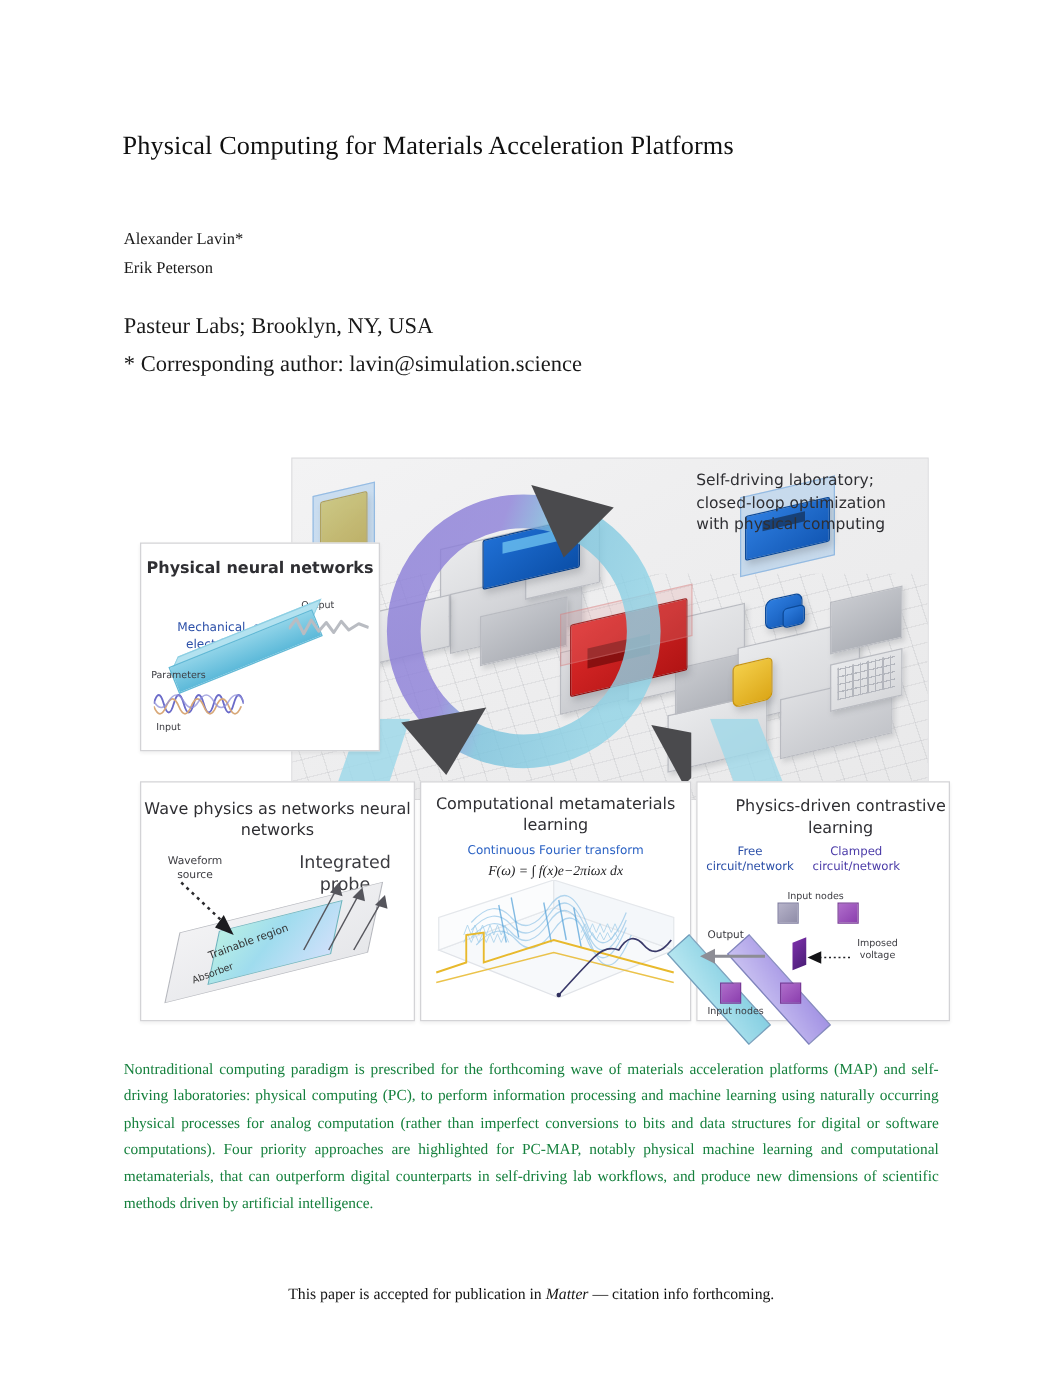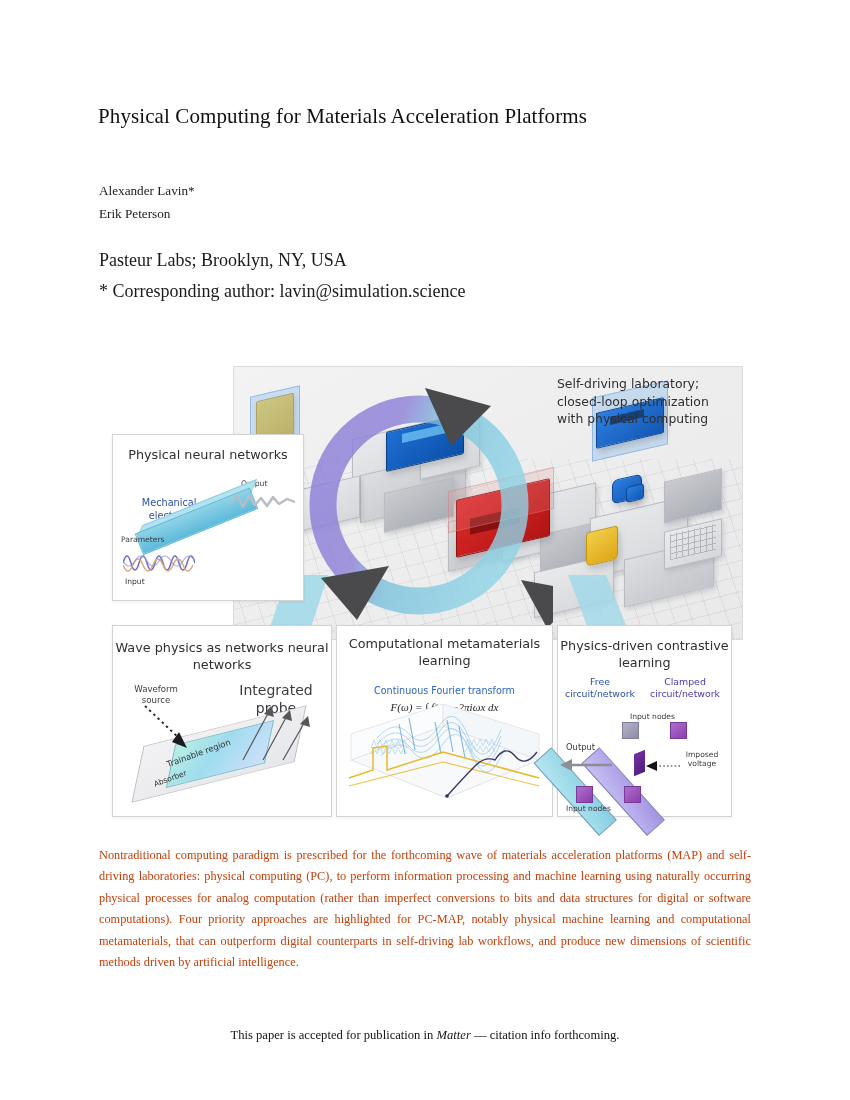--- a/index.html
+++ b/index.html
@@ -160,21 +160,21 @@
   .sm-lbl {
     position: absolute;
     font-family: "DejaVu Sans", "Liberation Sans", sans-serif;
     font-size: 7.6px;
     color: #3b3b40;
     line-height: 1.25;
   }
 
   
   #panel-pnn { left: 112px; top: 74px; width: 190px; height: 165px; }
-  #panel-pnn .panel-title { margin-top: 12px; }
+  #panel-pnn .panel-title { margin-top: 12px; font-weight: bold; }
   .pnn-sys-lbl {
     position: absolute;
     left: 18px; top: 62px;
     width: 118px;
     font-size: 9.7px;
     color: #2b4fa8;
     text-align: center;
     line-height: 1.3;
     font-family: "DejaVu Sans", "Liberation Sans", sans-serif;
   }
@@ -236,21 +236,21 @@
     color: #1d1d20;
   }
   .meta-stage {
     position: absolute;
     left: 10px; top: 78px;
     width: 196px; height: 104px;
     overflow: hidden;
   }
 
   
-  #panel-phys { left: 557px; top: 265px; width: 173px; height: 190px; }
+  #panel-phys { left: 557px; top: 265px; width: 173px; height: 190px; padding-left: 28px; }
   #panel-phys .panel-title { margin-top: 12px; }
   .col-lbl {
     position: absolute;
     font-family: "DejaVu Sans", "Liberation Sans", sans-serif;
     font-size: 9.4px;
     color: #2b4fa8;
     text-align: center;
     line-height: 1.3;
   }
   .col-lbl.purple { color: #4b3ba8; }
@@ -274,21 +274,21 @@
   
   .abstract {
     position: absolute;
     left: 99px;
     top: 845px;
     width: 652px;
     font-family: "Liberation Serif", "DejaVu Serif", serif;
     font-size: 12.3px;
     line-height: 1.74;
     text-align: justify;
-    color: #c2410c;
+    color: #15803d;
   }
   .footnote {
     position: absolute;
     left: 0;
     top: 1028px;
     width: 850px;
     text-align: center;
     font-family: "Liberation Serif", "DejaVu Serif", serif;
     font-size: 12.6px;
     color: #141414;
@@ -430,21 +430,21 @@
         <polygon points="75,18 77,29 67,26"></polygon>
       </g>
     </svg>
 
     <div class="rot-lbl" style="left:52px; top:122px;">Trainable region</div>
     <div class="rot-lbl" style="left:40px; top:148px; font-size:7.6px;">Absorber</div>
   </div>
 
   <div class="panel" id="panel-meta">
     <div class="panel-title">Computational metamaterials learning</div>
-    <div class="panel-sub" style="margin-top:16px;">Continuous Fourier transform</div>
+    <div class="panel-sub" style="margin-top:6px;">Continuous Fourier transform</div>
     <div class="formula">F(ω)  =  ∫ f(x)e−2πiωx dx</div>
 
     <div class="meta-stage">
       <svg viewBox="0 0 196 104" style="width:196px;height:104px;">
 
         <polygon points="4,56 96,22 192,56 100,94" fill="#f7f9fb" stroke="#e0e3e8" stroke-width="1"></polygon>
         <polygon points="4,56 4,30 96,0 96,22" fill="#fbfcfd" stroke="#e4e7eb" stroke-width="1"></polygon>
         <polygon points="96,22 192,56 192,30 96,0" fill="#f4f7fa" stroke="#e4e7eb" stroke-width="1"></polygon>
 
         <g stroke="#7ab8e3" fill="none" opacity="0.55">

